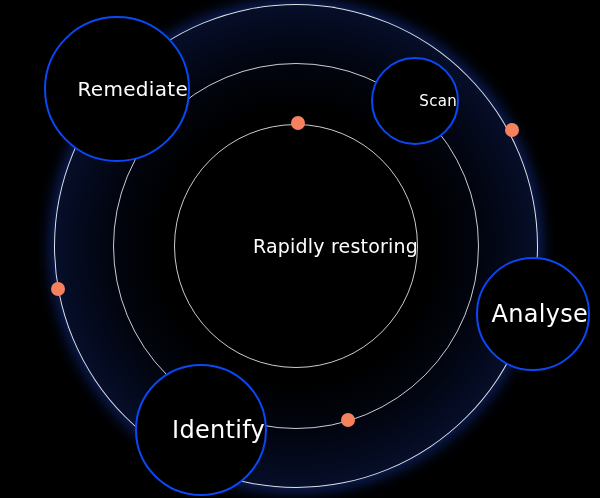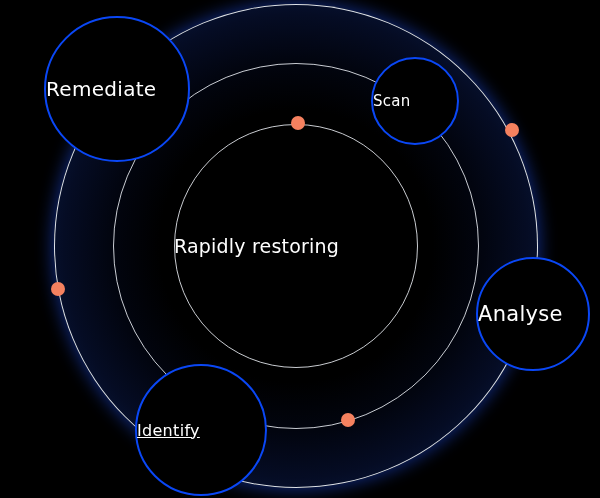--- a/index.html
+++ b/index.html
@@ -60,21 +60,21 @@
   }
   
   .center-text {
     position: absolute;
     left: 174px;
     top: 124px;
     width: 244px;
     height: 244px;
     display: flex;
     flex-direction: column;
-    align-items: flex-start;
+    align-items: flex-end;
     justify-content: center;
     text-align: center;
     color: #ffffff;
     font-size: 19px;
     font-weight: 500;
     line-height: 28px;
     letter-spacing: 0.2px;
     z-index: 3;
   }
   
@@ -92,21 +92,21 @@
   .dot-middle-bottom{ left: 341px; top: 413px; }
   
   .node {
     position: absolute;
     border-radius: 50%;
     box-sizing: border-box;
     background: #000000;
     border: 2px solid #0a47f5;
     display: flex;
     align-items: center;
-    justify-content: flex-start;
+    justify-content: flex-end;
     color: #ffffff;
     letter-spacing: 0.3px;
     z-index: 5;
   }
   .node-remediate {
     left: 44px;
     top: 16px;
     width: 146px;
     height: 146px;
     font-size: 20px;
@@ -116,29 +116,28 @@
     top: 57px;
     width: 88px;
     height: 88px;
     font-size: 15px;
   }
   .node-analyse {
     left: 476px;
     top: 257px;
     width: 114px;
     height: 114px;
-    font-size: 21px;
+    font-size: 24px;
   }
   .node-identify {
     left: 135px;
     top: 364px;
     width: 132px;
     height: 132px;
-    font-size: 16px;
-    text-decoration: underline;
+    font-size: 24px;
   }
 </style>
 </head>
 <body>
 
 <div class="canvas">
 
   <div class="glow-disc"></div>
 
   <div class="ring ring-middle"></div>

